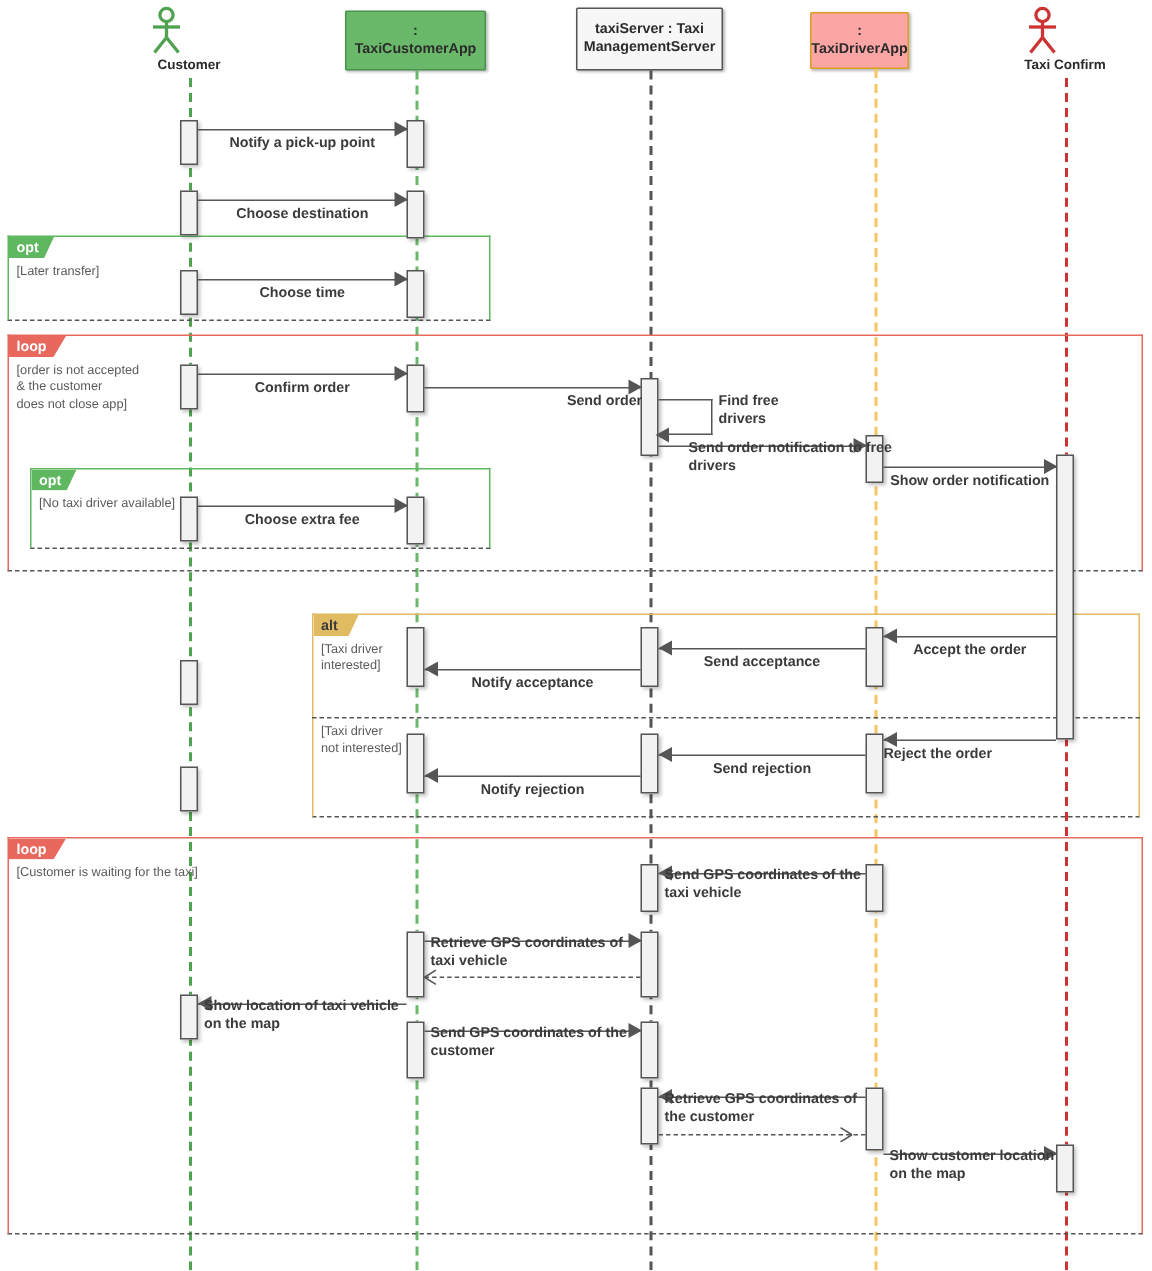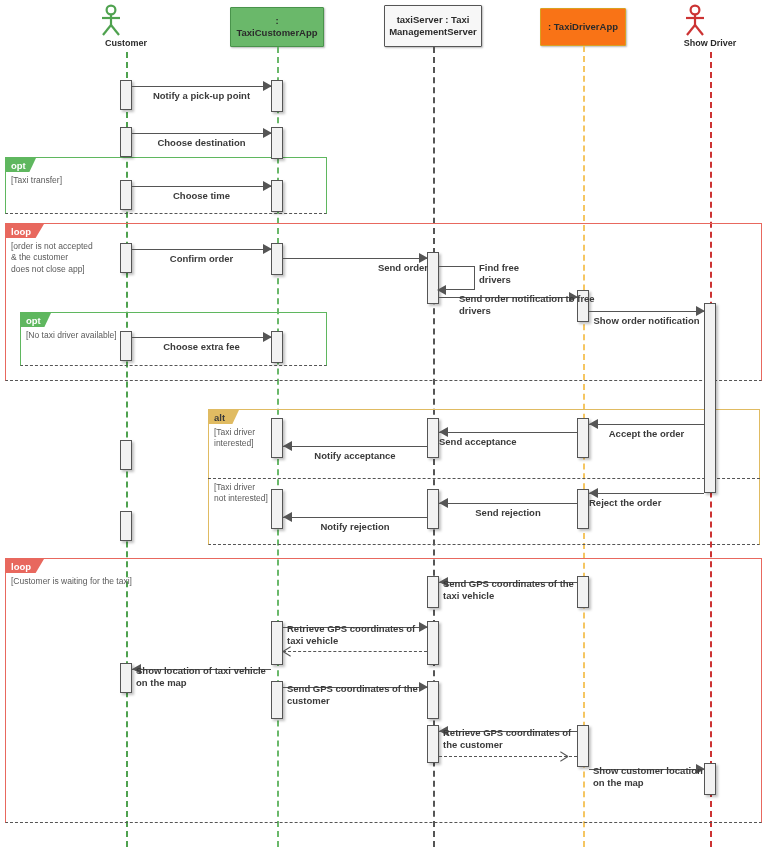--- a/index.html
+++ b/index.html
@@ -64,45 +64,45 @@
         <line x1="15" y1="21" x2="23" y2="31" stroke="#4fa24f" stroke-width="2.2"></line>
       </svg></div>
     <div class="actor-label" style="left: 126px; top: 38px; color: rgb(43, 43, 43);">Customer</div>
     <div class="actor-svg" style="left: 695px; top: 4px; width: 30px; margin-left: -15px; transform: none;"><svg width="30" height="32" viewBox="0 0 30 32">
         <circle cx="15" cy="6" r="4.4" fill="none" stroke="#cc3333" stroke-width="2.2"></circle>
         <line x1="15" y1="10.6" x2="15" y2="21" stroke="#cc3333" stroke-width="2.2"></line>
         <line x1="6" y1="14" x2="24" y2="14" stroke="#cc3333" stroke-width="2.2"></line>
         <line x1="15" y1="21" x2="7" y2="31" stroke="#cc3333" stroke-width="2.2"></line>
         <line x1="15" y1="21" x2="23" y2="31" stroke="#cc3333" stroke-width="2.2"></line>
       </svg></div>
-    <div class="actor-label" style="left: 710px; top: 38px; color: rgb(43, 43, 43);">Show Driver</div>
+    <div class="actor-label" style="left: 710px; top: 38px; color: rgb(43, 43, 43);">Taxi Confirm</div>
     <div class="participant-box" style="left: 230px; top: 7px; width: 94px; height: 40px; background: rgb(106, 184, 106); border: 1.4px solid rgb(73, 147, 75);">
       <div>
         <div>: TaxiCustomerApp</div>
       </div>
     </div>
     <div class="participant-box" style="left: 384px; top: 5px; width: 98px; height: 42px; background: rgb(247, 247, 247); border: 1.4px solid rgb(85, 85, 85);">
       <div>
         <div>taxiServer : Taxi</div>
         <div>ManagementServer</div>
       </div>
     </div>
-    <div class="participant-box" style="left: 540px; top: 8px; width: 86px; height: 38px; background: #f97316; border: 1.4px solid rgb(217, 160, 33);">
+    <div class="participant-box" style="left: 540px; top: 8px; width: 66px; height: 38px; background: #fca5a5; border: 1.4px solid rgb(217, 160, 33);">
       <div>
         <div>: TaxiDriverApp</div>
       </div>
     </div>
     <div class="lifeline" style="left: 126px; top: 52px; height: 795px; border-left-color: rgb(79, 162, 79);"></div>
     <div class="lifeline" style="left: 277px; top: 47px; height: 800px; border-left-color: rgb(106, 184, 106);"></div>
     <div class="lifeline" style="left: 433px; top: 47px; height: 800px; border-left-color: rgb(85, 85, 85);"></div>
     <div class="lifeline" style="left: 583px; top: 46px; height: 801px; border-left-color: rgb(245, 198, 98);"></div>
     <div class="lifeline" style="left: 710px; top: 52px; height: 795px; border-left-color: rgb(204, 51, 51);"></div>
     <div class="fragment" style="left: 5px; top: 157px; width: 322px; height: 57px; border-color: rgb(95, 183, 95) rgb(95, 183, 95) rgb(85, 85, 85); border-bottom-style: dashed;"></div>
     <div class="frag-tab" style="left: 6px; top: 158px; width: 30px; background: rgb(95, 183, 95); color: rgb(255, 255, 255); clip-path: polygon(0px 0px, 100% 0px, 78% 100%, 0px 100%);">opt</div>
-    <div class="frag-guard" style="left: 11px; top: 175px;">[Taxi transfer]</div>
+    <div class="frag-guard" style="left: 11px; top: 175px;">[Later transfer]</div>
     <div class="fragment" style="left: 5px; top: 223px; width: 757px; height: 158px; border-color: rgb(232, 104, 94) rgb(232, 104, 94) rgb(85, 85, 85); border-bottom-style: dashed;"></div>
     <div class="frag-tab" style="left: 6px; top: 224px; width: 38px; background: rgb(232, 104, 94); color: rgb(255, 255, 255); clip-path: polygon(0px 0px, 100% 0px, 78% 100%, 0px 100%);">loop</div>
     <div class="frag-guard" style="left: 11px; top: 241px;">[order is not accepted
 &amp; the customer
 does not close app]</div>
     <div class="fragment" style="left: 20px; top: 312px; width: 307px; height: 54px; border-color: rgb(95, 183, 95) rgb(95, 183, 95) rgb(85, 85, 85); border-bottom-style: dashed;"></div>
     <div class="frag-tab" style="left: 21px; top: 313px; width: 30px; background: rgb(95, 183, 95); color: rgb(255, 255, 255); clip-path: polygon(0px 0px, 100% 0px, 78% 100%, 0px 100%);">opt</div>
     <div class="frag-guard" style="left: 26px; top: 330px;">[No taxi driver available]</div>
     <div class="fragment" style="left: 208px; top: 409px; width: 552px; height: 136px; border-color: rgb(224, 187, 98) rgb(224, 187, 98) rgb(85, 85, 85); border-bottom-style: dashed;"></div>
     <div class="frag-tab" style="left: 209px; top: 410px; width: 30px; background: rgb(224, 187, 98); color: rgb(58, 58, 58); clip-path: polygon(0px 0px, 100% 0px, 78% 100%, 0px 100%);">alt</div>
@@ -172,21 +172,21 @@
     <div class="arrow-r" style="left: 696px; top: 306px;"></div>
     <div class="msg-label" style="white-space: pre; left: 589px; width: 115px; text-align: center; top: 315px;">Show order notification</div>
     <div class="msg-line" style="left: 132px; top: 337px; width: 139px;"></div>
     <div class="arrow-r" style="left: 263px; top: 332px;"></div>
     <div class="msg-label" style="white-space: pre; left: 132px; width: 139px; text-align: center; top: 341px;">Choose extra fee</div>
     <div class="msg-line" style="left: 589px; top: 424px; width: 115px;"></div>
     <div class="arrow-l" style="left: 589px; top: 419px;"></div>
     <div class="msg-label" style="white-space: pre; left: 589px; width: 115px; text-align: center; top: 428px;">Accept the order</div>
     <div class="msg-line" style="left: 439px; top: 432px; width: 138px;"></div>
     <div class="arrow-l" style="left: 439px; top: 427px;"></div>
-    <div class="msg-label" style="white-space: pre; left: 439px; width: 138px; text-align: left; top: 436px;">Send acceptance</div>
+    <div class="msg-label" style="white-space: pre; left: 439px; width: 138px; text-align: center; top: 436px;">Send acceptance</div>
     <div class="msg-line" style="left: 283px; top: 446px; width: 144px;"></div>
     <div class="arrow-l" style="left: 283px; top: 441px;"></div>
     <div class="msg-label" style="white-space: pre; left: 283px; width: 144px; text-align: center; top: 450px;">Notify acceptance</div>
     <div class="msg-line" style="left: 589px; top: 493px; width: 115px;"></div>
     <div class="arrow-l" style="left: 589px; top: 488px;"></div>
     <div class="msg-label" style="white-space: pre; left: 589px; width: 115px; text-align: left; top: 497px;">Reject the order</div>
     <div class="msg-line" style="left: 439px; top: 503px; width: 138px;"></div>
     <div class="arrow-l" style="left: 439px; top: 498px;"></div>
     <div class="msg-label" style="white-space: pre; left: 439px; width: 138px; text-align: center; top: 507px;">Send rejection</div>
     <div class="msg-line" style="left: 283px; top: 517px; width: 144px;"></div>

